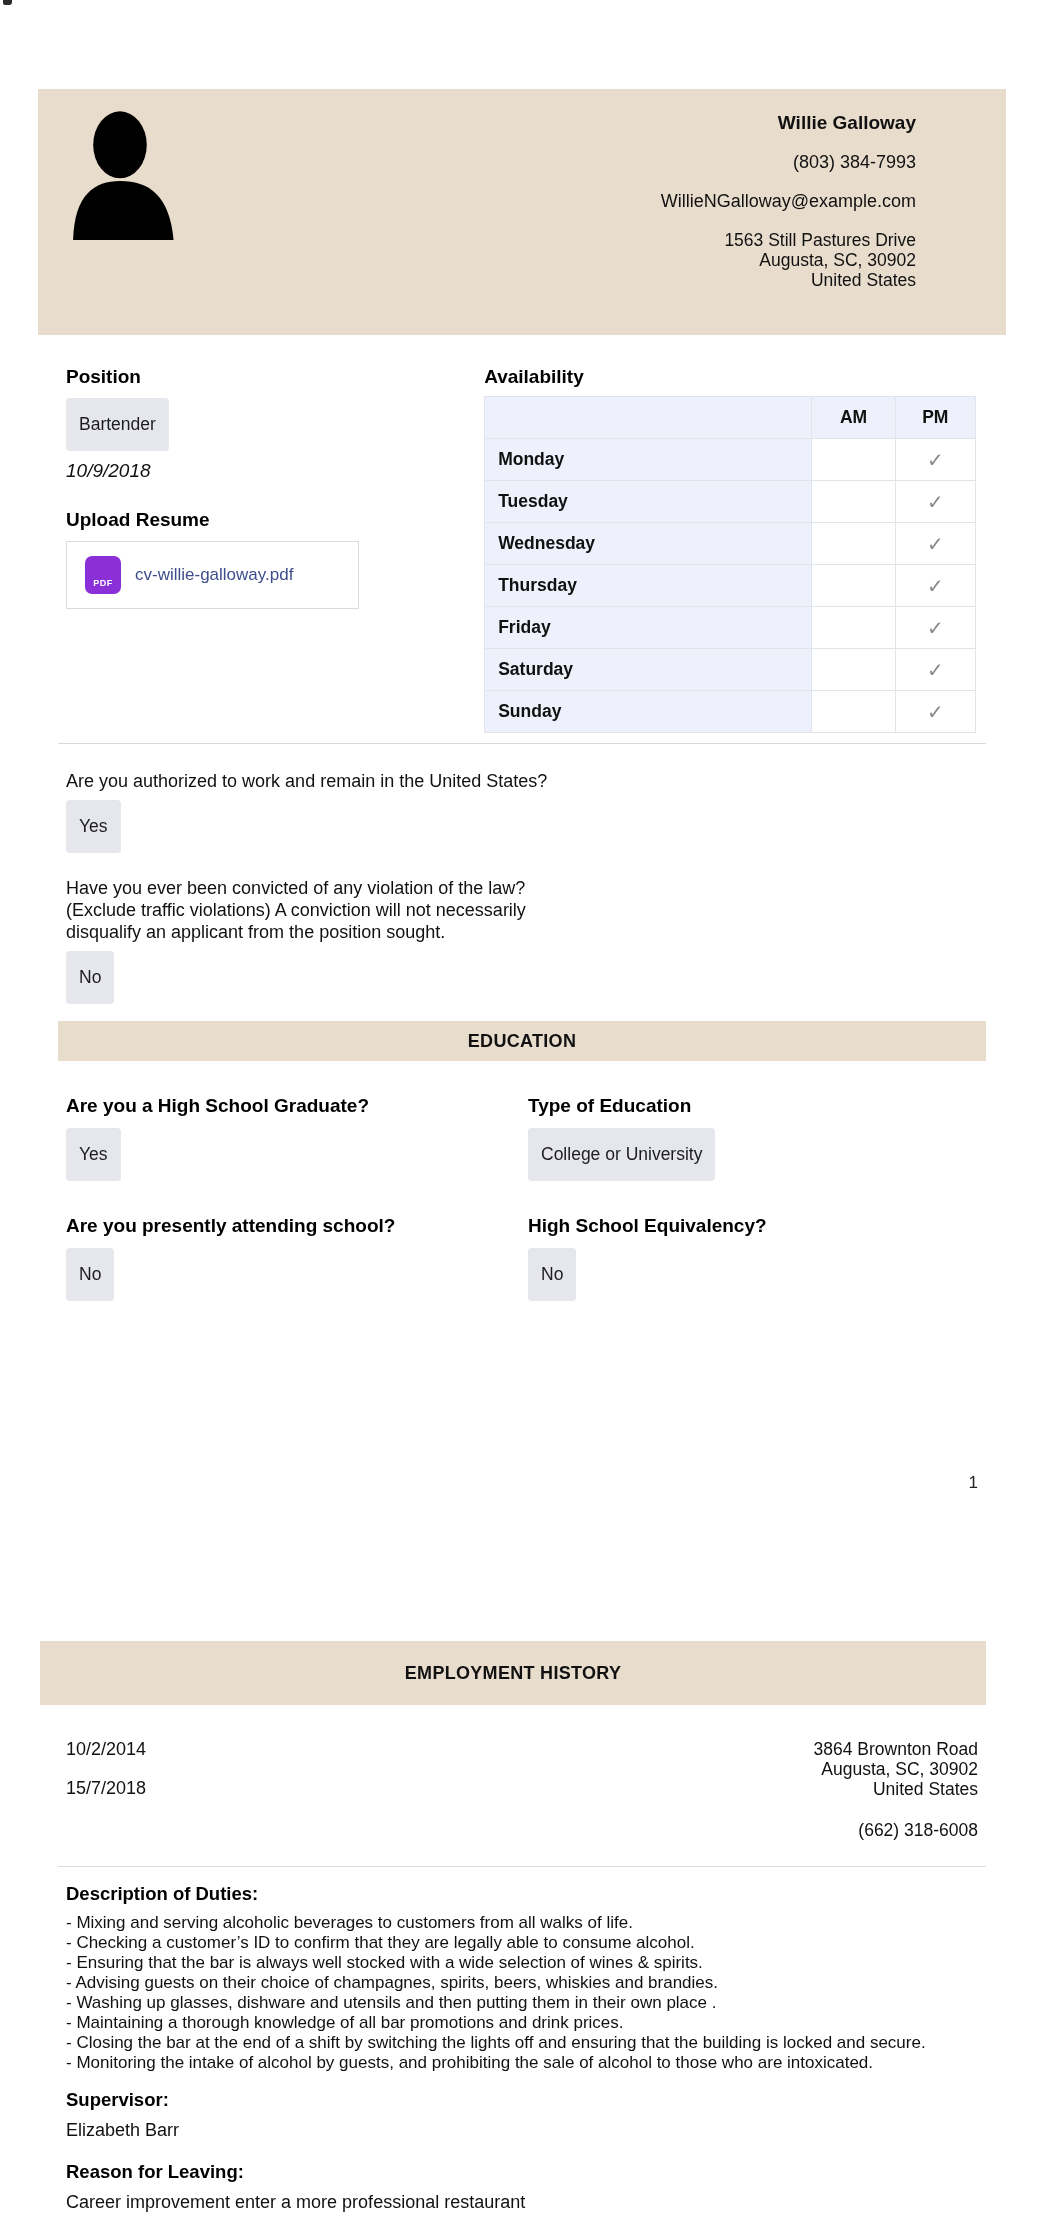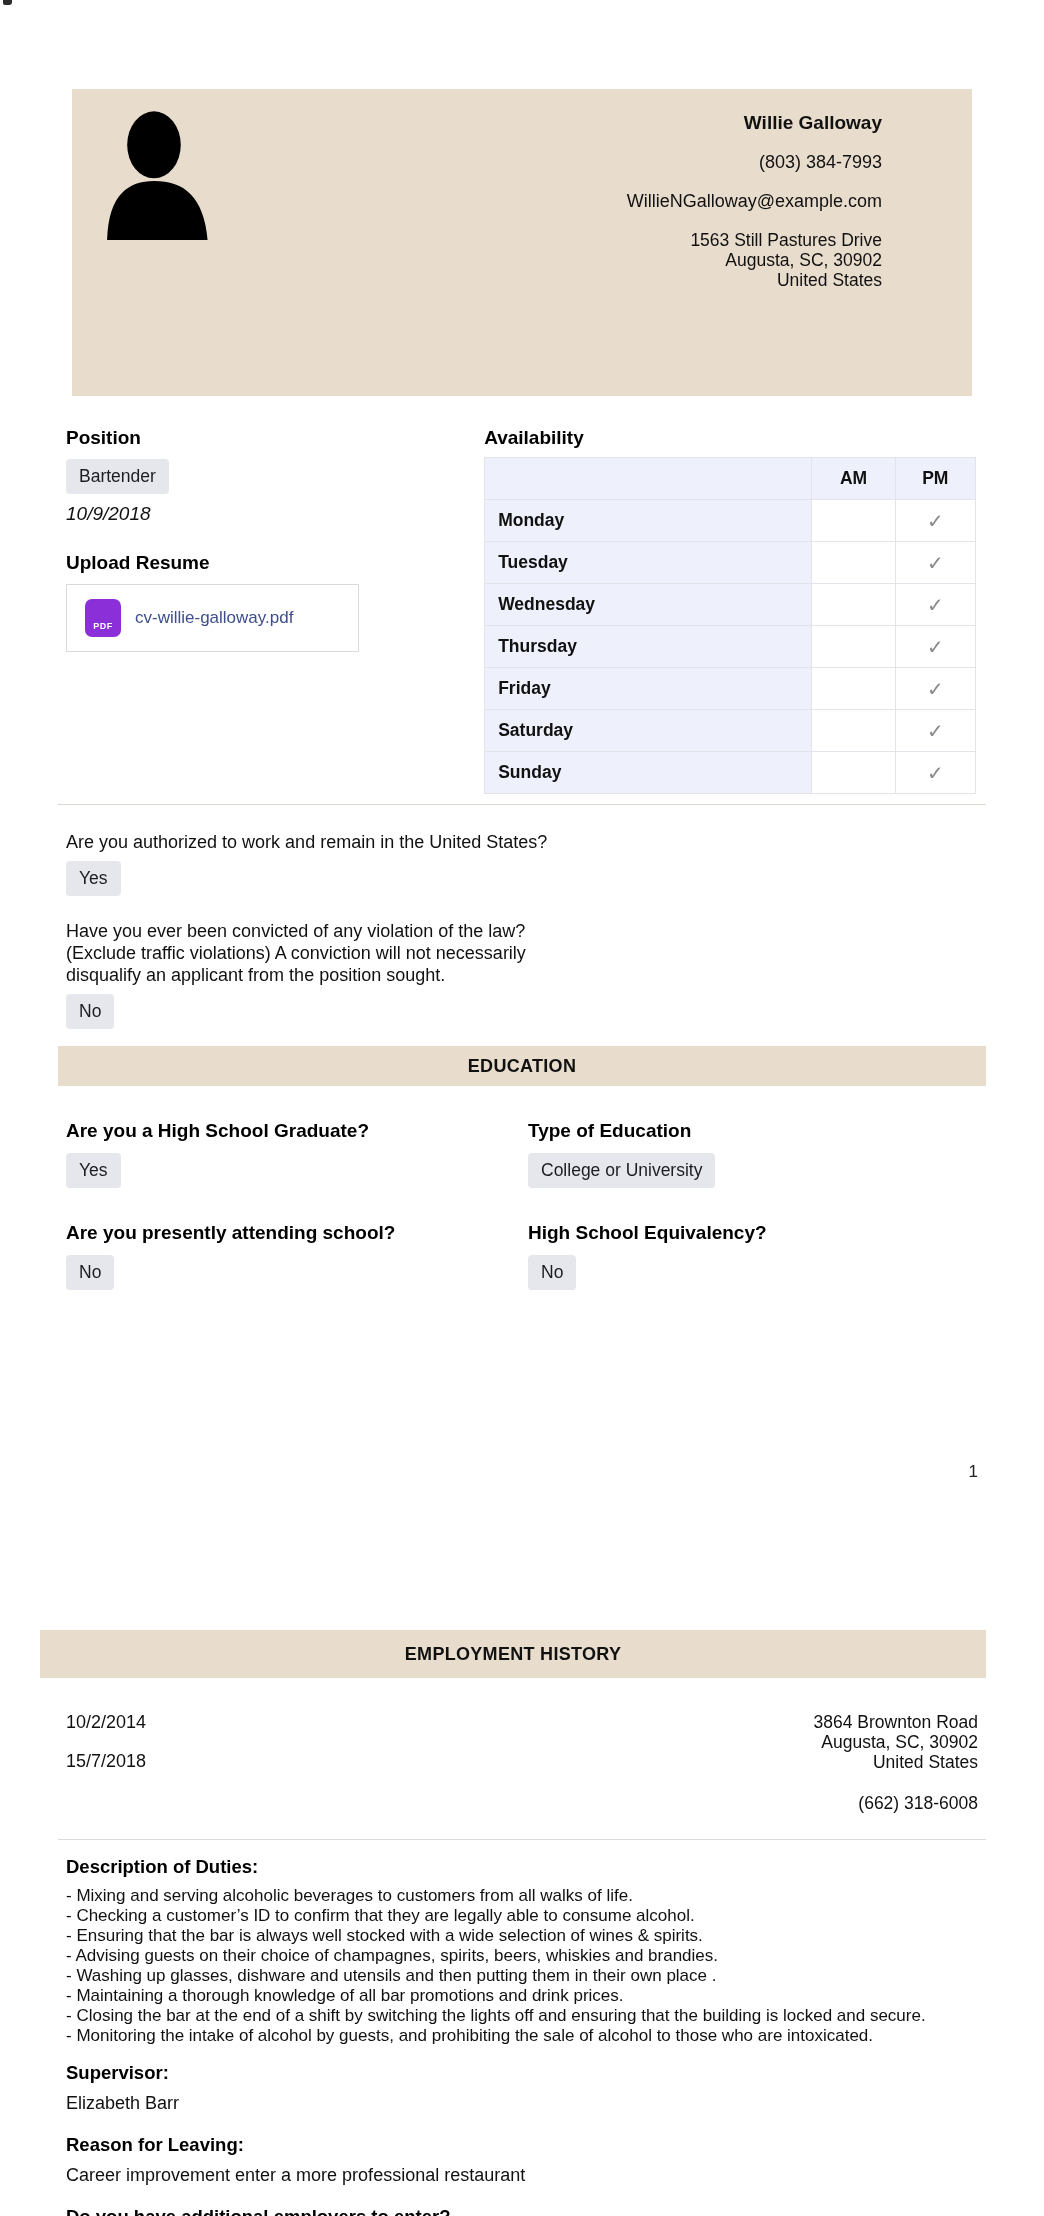--- a/index.html
+++ b/index.html
@@ -6,33 +6,33 @@
   html, body { margin: 0; padding: 0; }
   body {
     width: 1044px; height: 2216px; overflow: hidden; position: relative;
     background: #ffffff; color: #111;
     font-family: "Liberation Sans", "DejaVu Sans", sans-serif;
     font-size: 18px;
   }
   .corner-artifact { position: absolute; top: 0; left: 3px; width: 9px; height: 5px; background: #2b2b2b; border-radius: 0 0 3px 2px; }
 
   
-  .hero { margin: 89px 72px 0; height: 307px; background: var(--color-beige, #e8dccd);
+  .hero { margin: 89px 38px 0; height: 246px; background: var(--color-beige, #e8dccd);
           display: flex; justify-content: space-between; padding: 17px 90px 0 19px; }
   .avatar { width: 134px; height: 134px; }
   .avatar svg { display: block; width: 100%; height: 100%; }
   .contact { text-align: right; padding-top: 6px; }
   .contact .name { font-size: 19px; font-weight: bold; margin-bottom: 18px; }
   .contact .line { margin-bottom: 18px; }
   .contact .addr { margin-top: 18px; font-size: 17.5px; line-height: 20px; }
 
   
   .label { font-size: 19px; line-height: 23px; font-weight: bold; margin: 0; color: #000; }
   .chip { display: inline-block; background: var(--color-chip, #e6e7ec); border-radius: 4px;
-          padding: 7px 13px; font-size: 17.5px; line-height: 21px; color: #1c1c22; }
+          padding: 16px 13px; font-size: 17.5px; line-height: 21px; color: #1c1c22; }
   .divider { border: none; border-top: 1px solid #ddd9d2; margin: 10px 58px 0; }
 
   
   .two-col { margin: 30px 58px 0; display: flex; justify-content: space-between; }
   .col-left { width: 462px; padding-left: 8px; }
   .col-right { width: 534px; margin-right: 10px; }
   .mt-lg { margin-top: 26px; }
   .value-line { margin-top: 9px; font-size: 19px; font-style: italic; }
   .chip-row { margin-top: 10px; }
 
@@ -53,21 +53,21 @@
   
   .questions { margin: 0 58px; padding-left: 8px; }
   .q-text { margin: 26px 0 0; font-size: 18px; line-height: 22px; }
   .q-narrow { max-width: 465px; margin-top: 24px; }
   .q-chip { margin-top: 8px; }
 
   
   .section-banner { margin: 0 58px; background: var(--color-beige, #e8dccd); display: flex; align-items: center;
                     justify-content: center; font-weight: bold; font-size: 18px; letter-spacing: .3px; }
   .banner-education { height: 40px; margin-top: 17px; }
-  .banner-employment { height: 48px; margin-top: 148px; margin-left: 40px; }
+  .banner-employment { height: 64px; margin-top: 148px; margin-left: 40px; }
 
   
   .edu-grid { margin: 0 58px; display: grid; grid-template-columns: 462px auto; }
   .edu-item { padding: 33px 0 0 8px; }
   .edu-item .chip-row { margin-top: 11px; }
 
   .page-number { margin: 172px 66px 0 0; text-align: right; font-size: 17px; color: #222; }
 
   
   .employment { margin: 0 58px; }

